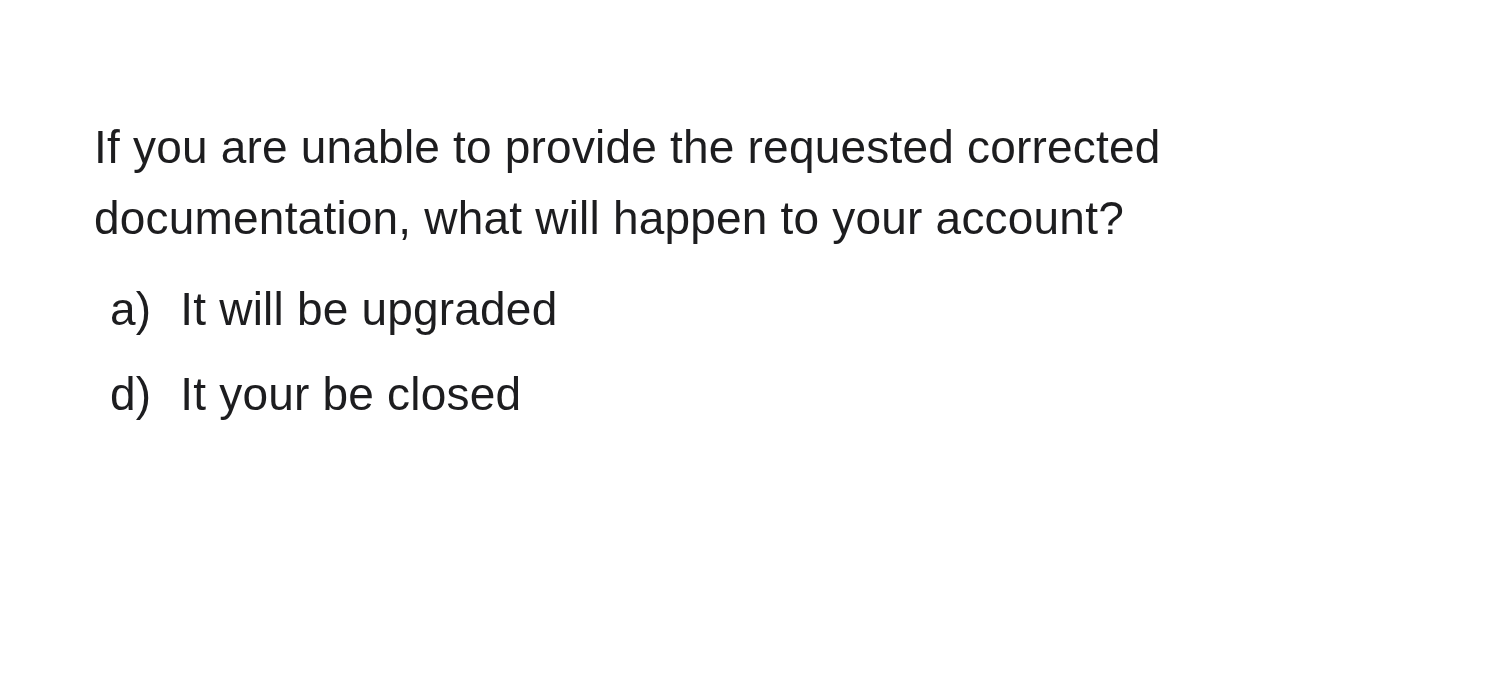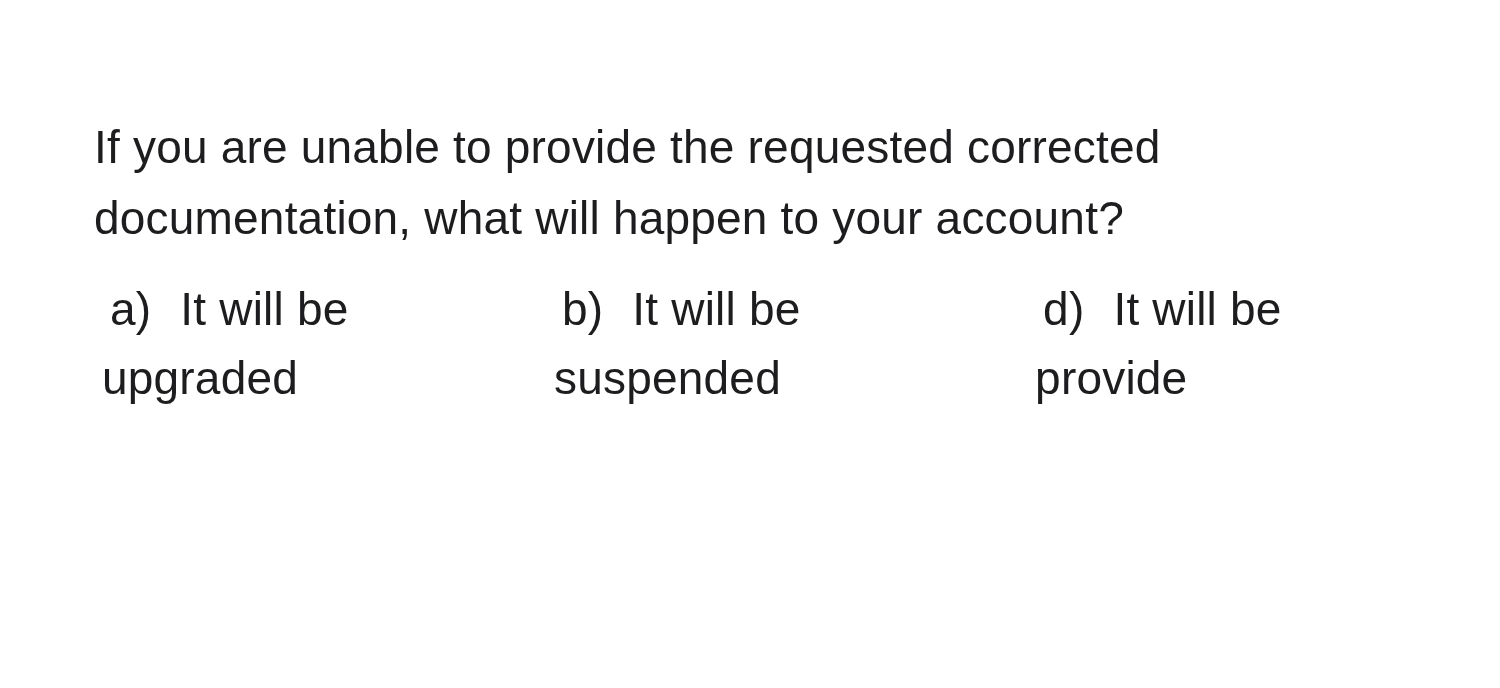--- a/index.html
+++ b/index.html
@@ -17,20 +17,21 @@
     }
     .question {
       font-size: 46px;
       line-height: 1.55;
       font-weight: 400;
       letter-spacing: 0.2px;
       margin-bottom: 12px;
     }
     .options {
       display: flex;
+      flex-direction: column;
     }
     .option-line {
       font-size: 46px;
       line-height: 1.5;
       font-weight: 400;
       letter-spacing: 0.2px;
     }
     .option-label {
       display: inline;
     }
@@ -41,18 +42,15 @@
 </head>
 <body>
 
 <div class="question">If you are unable to provide the requested corrected documentation, what will happen to your account?</div>
 
 <div class="options">
   <div class="option-line">
     <span class="option-label">a)</span><span class="option-text"> It will be upgraded</span>
   </div>
   <div class="option-line">
-    <span class="option-label">b)</span><span class="option-text"> It will be suspended</span>
-  </div>
-  <div class="option-line">
-    <span class="option-label">d)</span><span class="option-text"> It will be provide</span>
+    <span class="option-label">d)</span><span class="option-text"> It your be closed</span>
   </div>
 </div>
 
 </body></html>

